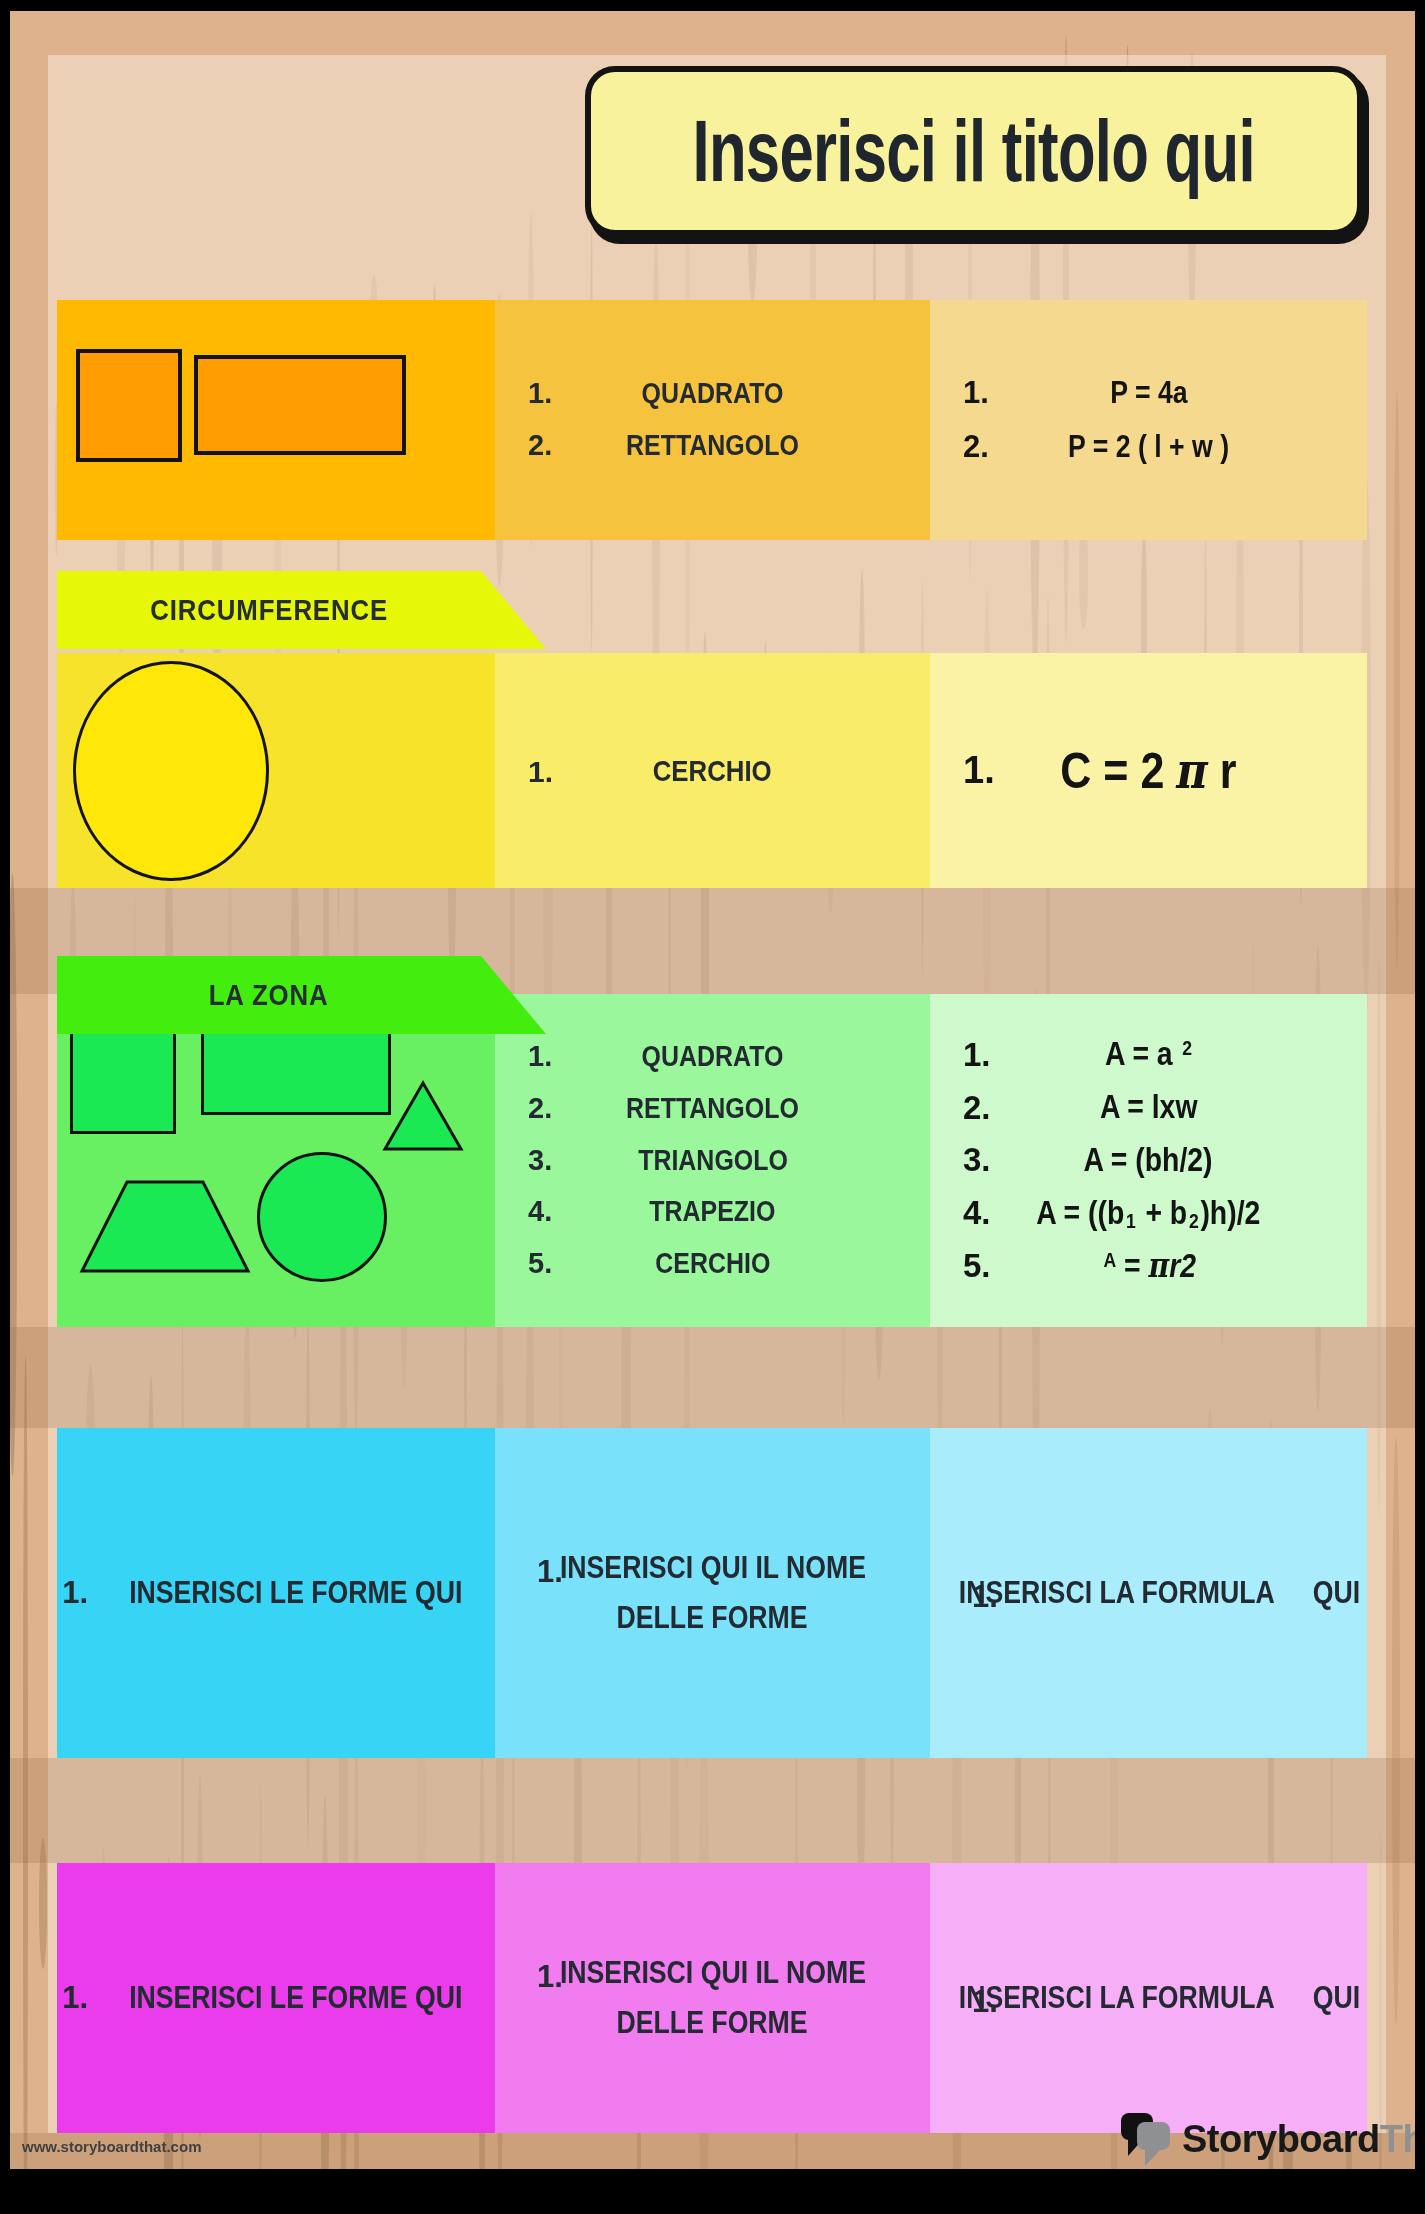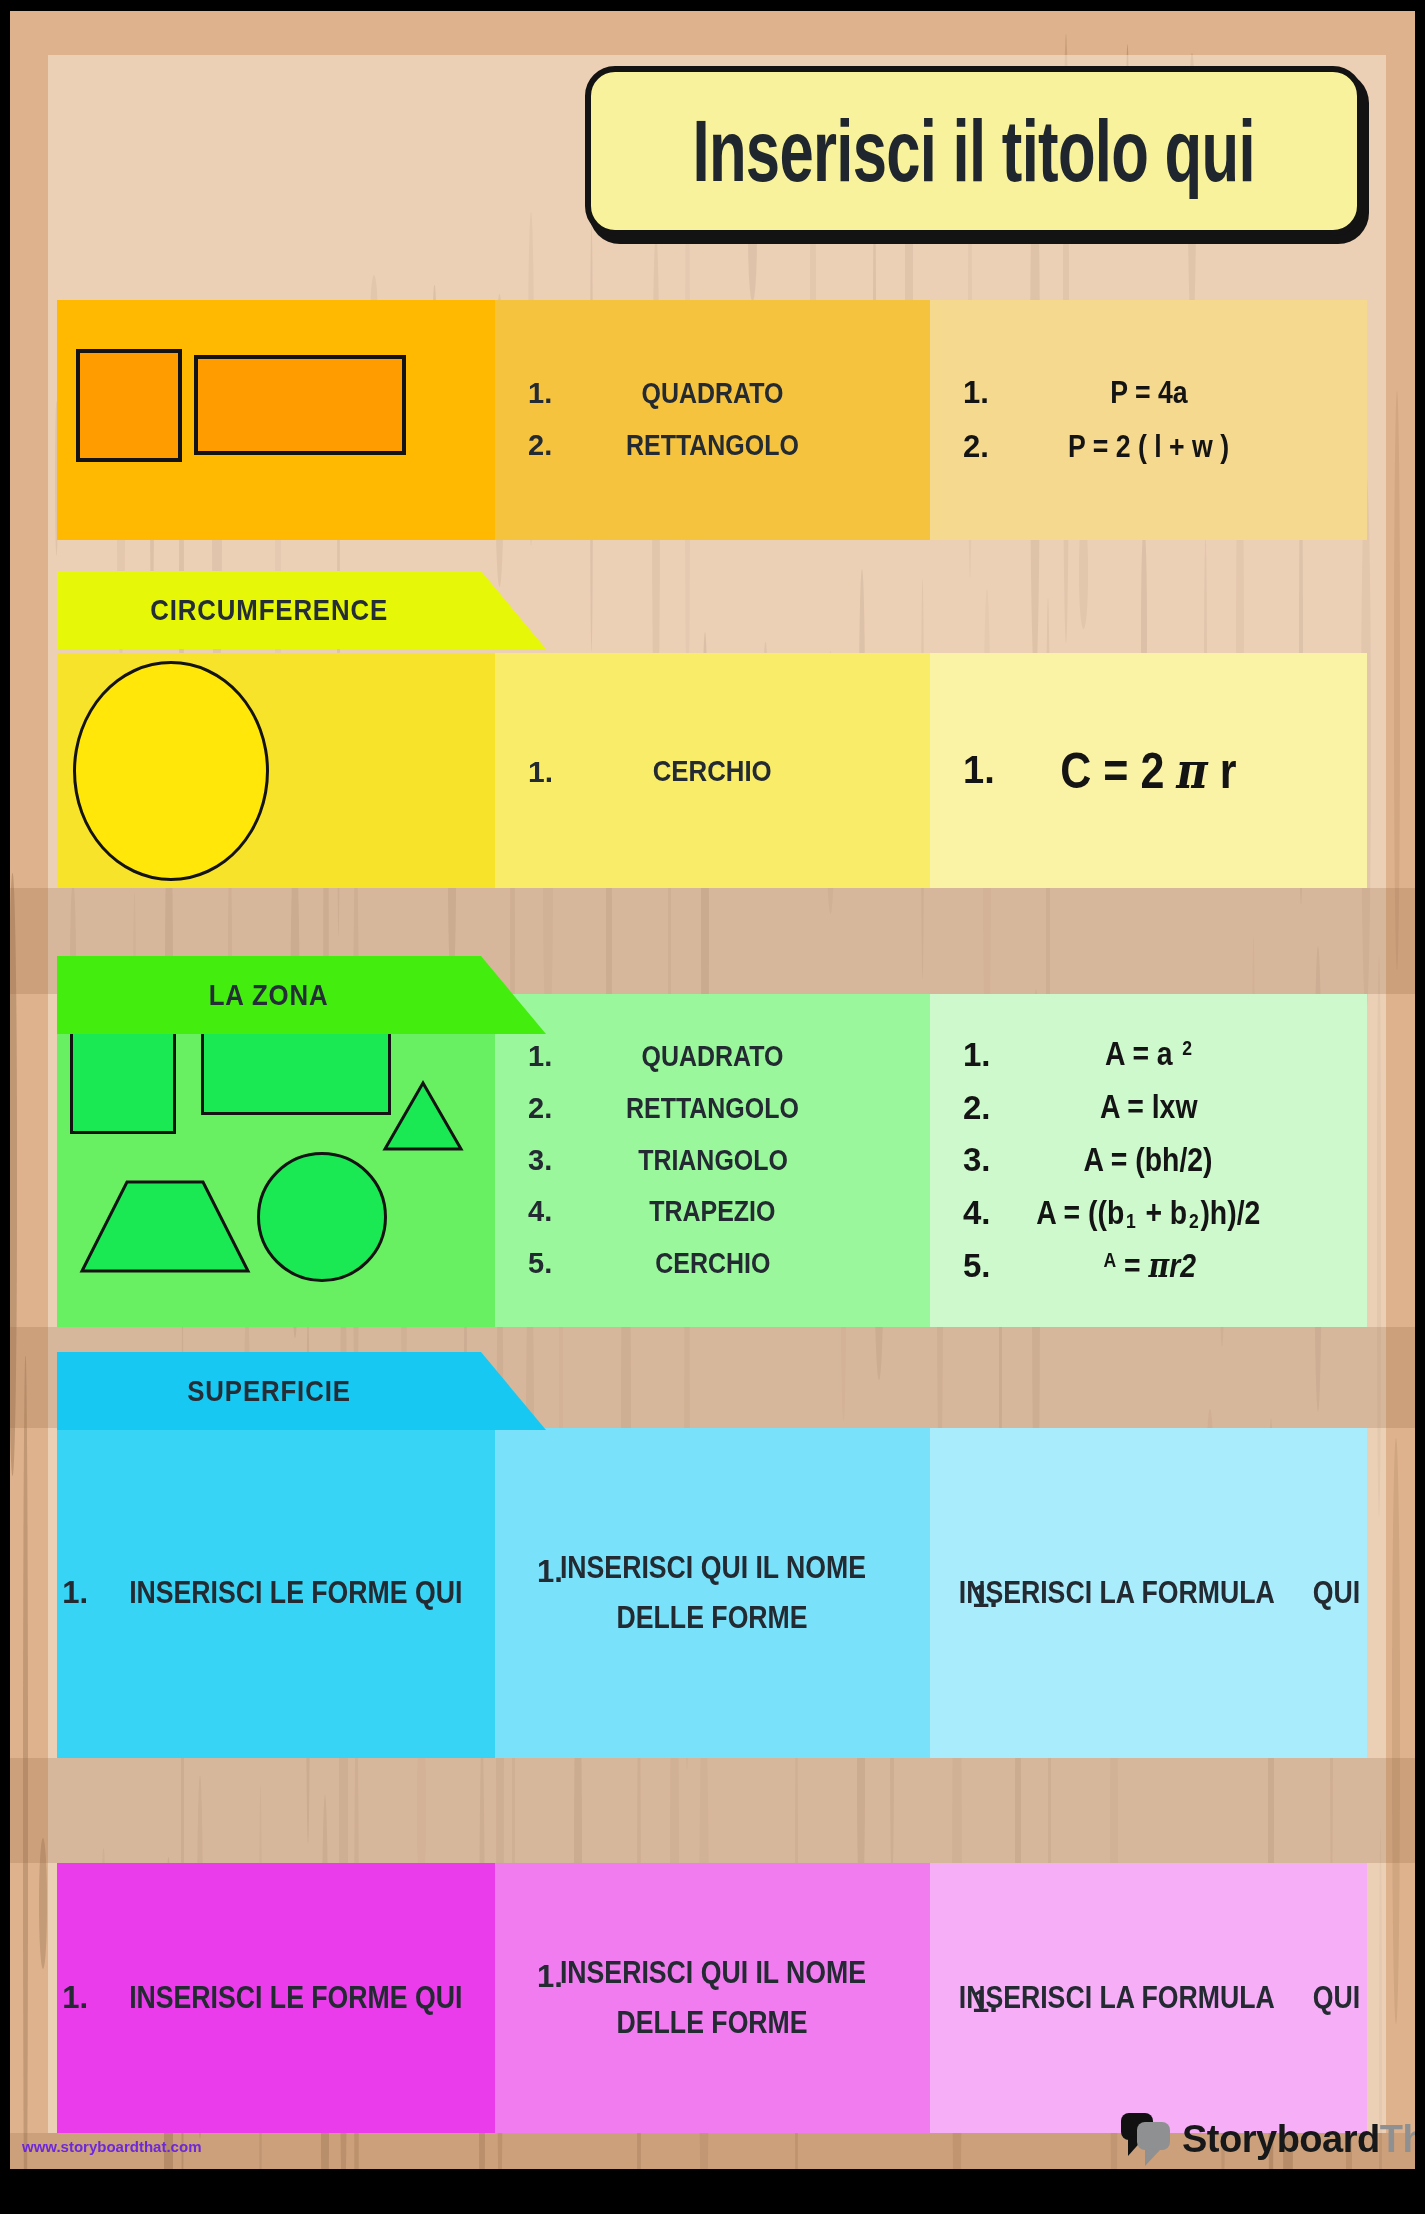--- a/index.html
+++ b/index.html
@@ -74,21 +74,21 @@
   .p-rect{left:137px;top:55px;width:212px;height:100px;background:var(--shape1);}
   .c-ellipse{left:16px;top:8px;width:196px;height:220px;border-radius:50%;border-width:3px;background:var(--shape2);}
   .z-sq{left:13px;top:32px;width:106px;height:108px;background:var(--shape3);border-width:3px;}
   .z-rect{left:144px;top:36px;width:190px;height:85px;background:var(--shape3);border-width:3px;}
   .z-circ{left:200px;top:158px;width:130px;height:130px;border-radius:50%;background:var(--shape3);border-width:3px;}
   .svg-shape{position:absolute;}
   .z-tri{left:325px;top:86px;}
   .z-trap{left:22px;top:186px;}
   .svg-shape polygon{fill:var(--shape3);stroke:#131313;stroke-width:3;}
   
-  .site-url{position:absolute;left:22px;top:2138px;font-size:15px;font-weight:700;color:#6d28d9;z-index:6;}
+  .site-url{position:absolute;left:22px;top:2138px;font-size:15px;font-weight:700;color:#404040;z-index:6;}
   .logo{position:absolute;left:1118px;top:2110px;display:flex;align-items:center;gap:8px;z-index:6;}
   .logo-text{font-size:38px;font-weight:600;color:#17181a;letter-spacing:-.5px;}
   .logo-text .gray{color:var(--logo_gray);}
 </style>
 </head>
 <body>
 
 <div class="poster">
 
   <div class="grain">
@@ -315,23 +315,20 @@
         <span class="num">4.</span>
         <span class="cnd"><span>A = ((b</span><span class="seg-sub">1</span><span> + b</span><span class="seg-sub">2</span><span>)h)/2</span></span>
       </div>
       <div class="li">
         <span class="num">5.</span>
         <span class="cnd"><span class="seg-sup">A</span><span> = </span><span class="seg-pi">π</span><span class="seg-bi">r2</span></span>
       </div>
     </div>
   </div>
 
-  <div class="ribbon" id="rb-sup">
-    <span class="lbl"><span class="cnd">SUPERFICIE</span></span>
-  </div>
   <div class="row" id="row-sup">
     <div class="cell w1">
       <div class="ph1">
         <span class="num-inline">1.</span>
         <span class="cnd">INSERISCI LE FORME QUI</span>
       </div>
     </div>
     <div class="cell w2">
       <div class="ph-multi">
         <span class="num">1.</span>

